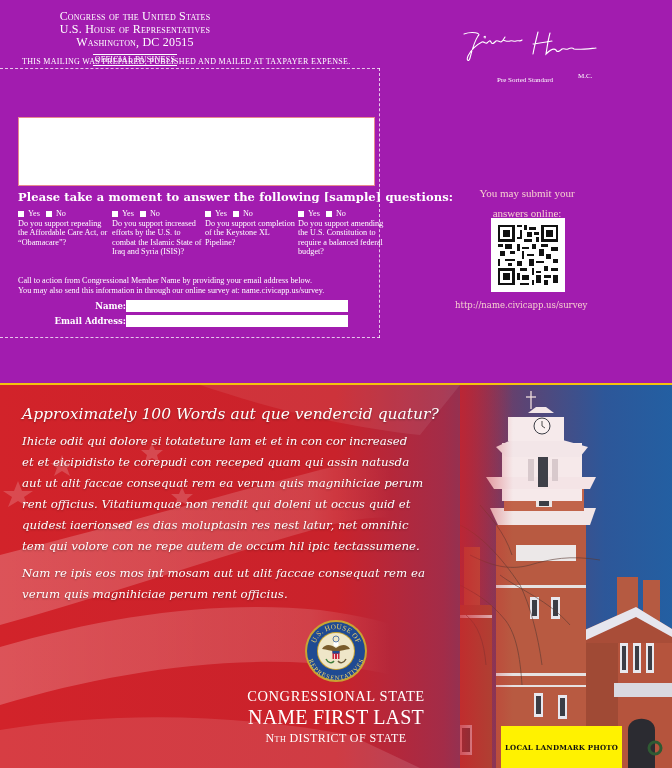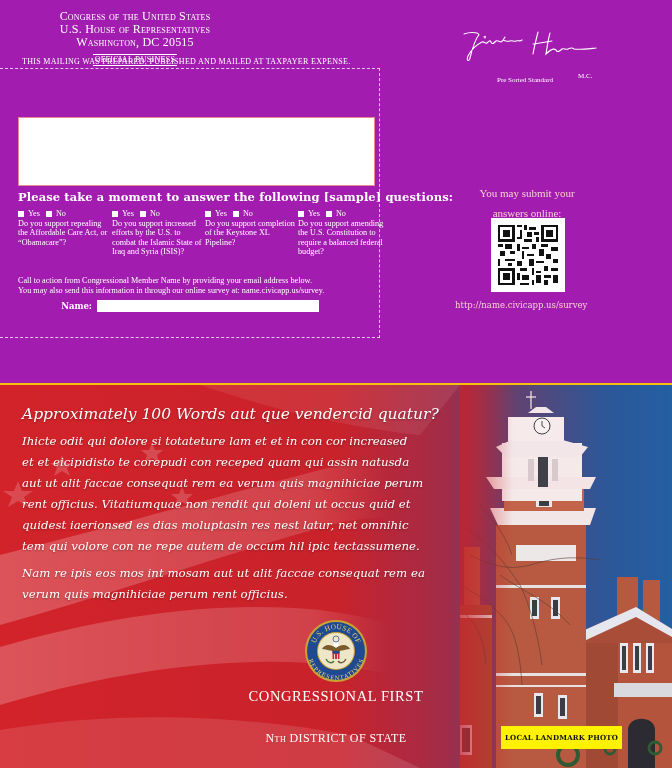--- a/index.html
+++ b/index.html
@@ -28,21 +28,21 @@
 
     .q { position: absolute; top: 209px; width: 90px; font-family: "Liberation Serif", serif; font-size: 8.2px; line-height: 9.6px; }
     .q .yn { display: flex; gap: 6px; margin-bottom: 0px; }
     .q .opt { display: inline-flex; align-items: center; gap: 4px; }
     .q .box { width: 6px; height: 6px; background: #fff; display: inline-block; }
     .q1 { left: 18px; } .q2 { left: 112px; } .q3 { left: 205px; } .q4 { left: 298px; }
 
     .cta { position: absolute; left: 18px; top: 276px; font-family: "Liberation Serif", serif; font-size: 8.2px; line-height: 10px; white-space: nowrap; }
 
     .form-row { position: absolute; left: 0; display: flex; align-items: center; }
-    .form-row label { width: 97px; text-align: right; padding-right: 5px; font-family: "DejaVu Serif", serif; font-weight: bold; font-size: 8.5px; }
+    .form-row label { width: 126px; text-align: right; font-family: "DejaVu Serif", serif; font-weight: bold; font-size: 8.5px; }
     .form-row .inp { width: 222px; height: 12px; background: #fff; border: none; }
     .row-name { top: 300px; } .row-email { top: 315px; }
 
     .online { position: absolute; left: 472px; top: 183px; width: 110px; text-align: center; font-family: Liberation Serif, serif; font-size: 11px; line-height: 20px; color: #f6cfd0; }
     .qr { position: absolute; left: 491px; top: 218px; width: 74px; height: 74px; background: #fff; padding: 7px; }
     .qr svg { width: 60px; height: 60px; display: block; }
     .survey-url { position: absolute; left: 455px; top: 300px; font-family: "DejaVu Serif", serif; font-size: 8.5px; color: #f6cfd0; }
 
     
     .gold-line { position: absolute; left: 0; top: 383px; width: 672px; height: 2px; background: #f4c20d; }
@@ -56,21 +56,21 @@
     .body-copy { position: absolute; left: 22px; top: 46px; width: 430px; font-family: "DejaVu Serif", serif; font-style: italic; font-size: 11.8px; line-height: 21px; text-shadow: 0 1px 2px rgba(0,0,0,0.35); }
     .body-copy p + p { margin-top: 6px; }
     .body-copy .line { display: block; white-space: nowrap; }
 
     .seal { position: absolute; left: 304px; top: 234px; width: 64px; height: 64px; }
 
     .member-title { position: absolute; left: 230px; top: 303px; width: 212px; text-align: center; font-family: "Liberation Serif", serif; font-size: 14.5px; letter-spacing: 0.6px; white-space: nowrap; }
     .member-name { position: absolute; left: 225px; top: 321px; width: 222px; text-align: center; font-family: "Liberation Serif", serif; font-size: 20px; letter-spacing: 0.2px; white-space: nowrap; }
     .member-district { position: absolute; left: 230px; top: 346px; width: 212px; text-align: center; font-family: "Liberation Serif", serif; font-size: 12px; letter-spacing: 0.4px; font-variant: small-caps; white-space: nowrap; }
 
-    .landmark-tag { position: absolute; left: 501px; top: 341px; background: #fff200; color: #111; font-family: "DejaVu Serif", serif; font-weight: bold; font-size: 7px; padding: 7px 4px; letter-spacing: 0.2px; white-space: nowrap; }
+    .landmark-tag { position: absolute; left: 501px; top: 341px; background: #fff200; color: #111; font-family: "DejaVu Serif", serif; font-weight: bold; font-size: 7px; padding: 17px 4px; letter-spacing: 0.2px; white-space: nowrap; }
   </style>
 </head>
 <body>
 
 <div class="top">
 
   <div class="return-addr">
     <div class="l1">Congress of the United States</div>
     <div class="l2">U.S. House of Representatives</div>
     <div class="l3">Washington, DC 20515</div>
@@ -147,20 +147,24 @@
     <div>Do you support amending the U.S. Constitution to require a balanced federal budget?</div>
   </div>
 
   <div class="cta">
     <div>Call to action from Congressional Member Name by providing your email address below.</div>
     <div>You may also send this information in through our online survey at: name.civicapp.us/survey.</div>
   </div>
 
   <div class="form-row row-name">
     <label>Name:</label>
+    <input class="inp" type="text" value="" style="">
+  </div>
+  <div class="form-row row-email">
+    <label>Email Address:</label>
     <input class="inp" type="text" value="" style="">
   </div>
 
   <div class="online">You may submit your answers online:</div>
   <div class="qr">
     <svg viewBox="0 0 25 25" shape-rendering="crispEdges">
       <rect width="25" height="25" fill="#fff"></rect>
       <g fill="#111">
         <path d="M0 0h7v7h-7zM1 1v5h5v-5zM2 2h3v3h-3z" fill-rule="evenodd"></path>
         <path d="M18 0h7v7h-7zM19 1v5h5v-5zM20 2h3v3h-3z" fill-rule="evenodd"></path>
@@ -349,17 +353,18 @@
     <circle cx="32" cy="25" r="2.6" fill="#fff"></circle>
     <rect x="28.5" y="32" width="7" height="8" fill="#c8243a"></rect>
     <rect x="28.5" y="32" width="7" height="2.5" fill="#1f4a92"></rect>
     <line x1="30.5" y1="35" x2="30.5" y2="40" stroke="#fff" stroke-width="0.8"></line>
     <line x1="33.5" y1="35" x2="33.5" y2="40" stroke="#fff" stroke-width="0.8"></line>
     <path d="M22 40 C24 44, 28 45, 30 42" stroke="#3f7b3a" stroke-width="1.4" fill="none"></path>
     <path d="M42 40 C40 44, 36 45, 34 42" stroke="#6b5a3a" stroke-width="1.4" fill="none"></path>
     <circle cx="32" cy="20" r="3" fill="none" stroke="#1f4a92" stroke-width="0.7"></circle>
   </svg>
 
-  <div class="member-title">CONGRESSIONAL FIRST</div>
+  <div class="member-title">CONGRESSIONAL STATE</div>
+  <div class="member-name">NAME FIRST LAST</div>
   <div class="member-district">Nth DISTRICT OF STATE</div>
 
   <div class="landmark-tag">LOCAL LANDMARK PHOTO</div>
 </div>
 
 </body></html>

